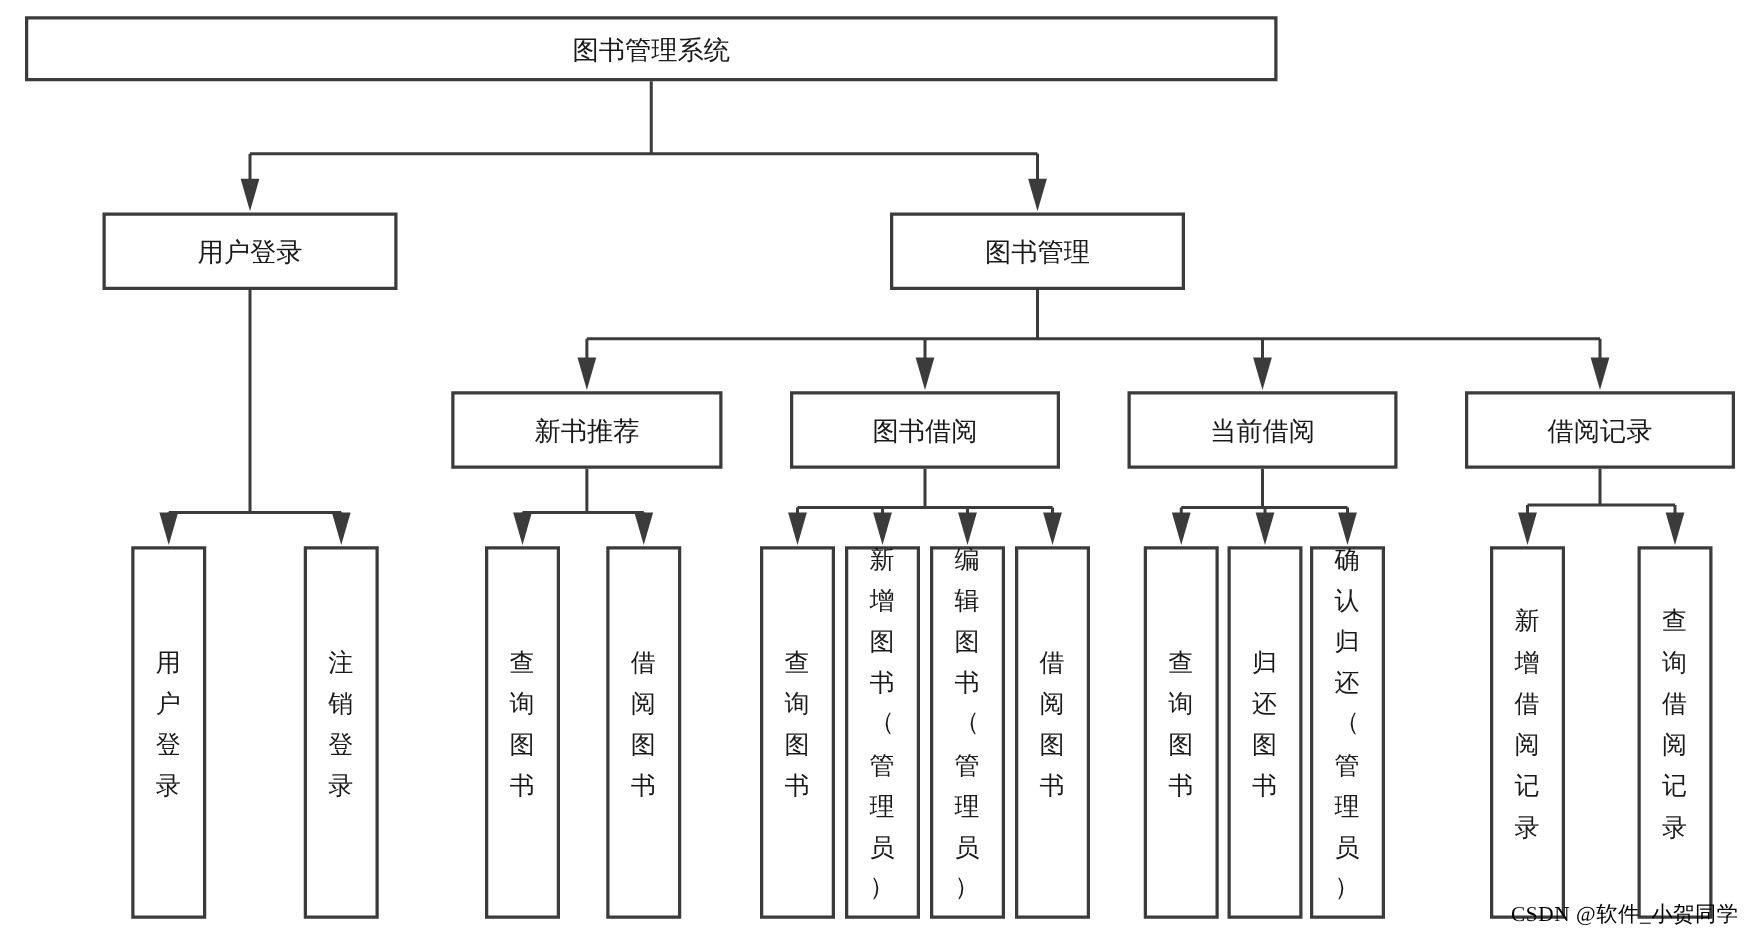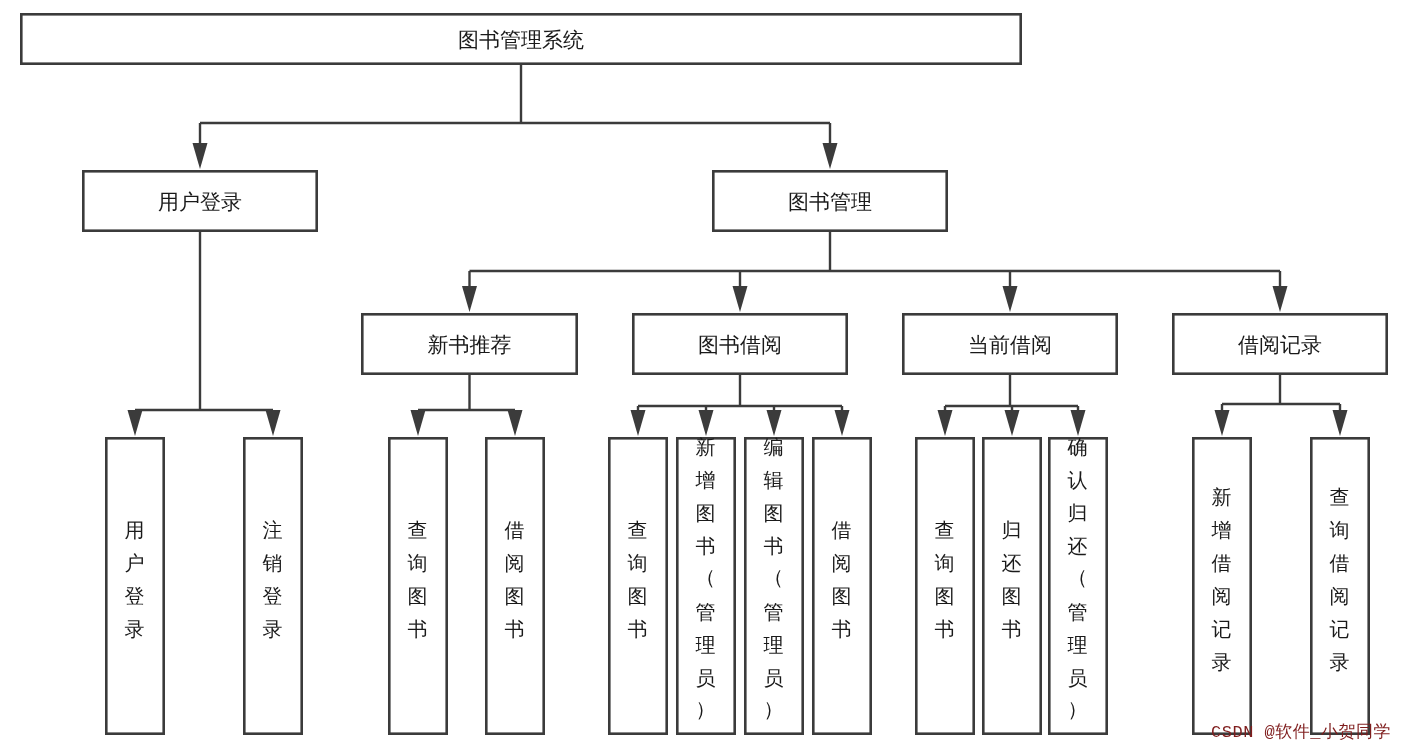--- a/index.html
+++ b/index.html
@@ -16,22 +16,22 @@
     font-size:21px;fill:#1a1a1a;text-anchor:middle;
     dominant-baseline:central;
   }
   .leaf-label{
     font-family:"DejaVu Sans","Liberation Sans",sans-serif;
     font-size:20px;fill:#1a1a1a;
     letter-spacing:1px;
   }
   .watermark{
     position:absolute;right:14px;bottom:4px;
-    font-family:Liberation Mono, monospace;
-    font-size:17px;color:#7f1d1d;white-space:nowrap;
+    font-family:Liberation Serif, serif;
+    font-size:17px;color:#000000;white-space:nowrap;
     letter-spacing:0.5px;
   }
 </style>
 </head>
 <body>
 
 <svg id="chart" viewBox="0 0 1405 747">
   <g id="edge-layer">
       <g>
         <path class="link" d="M 521 65 L 521 123"></path>

